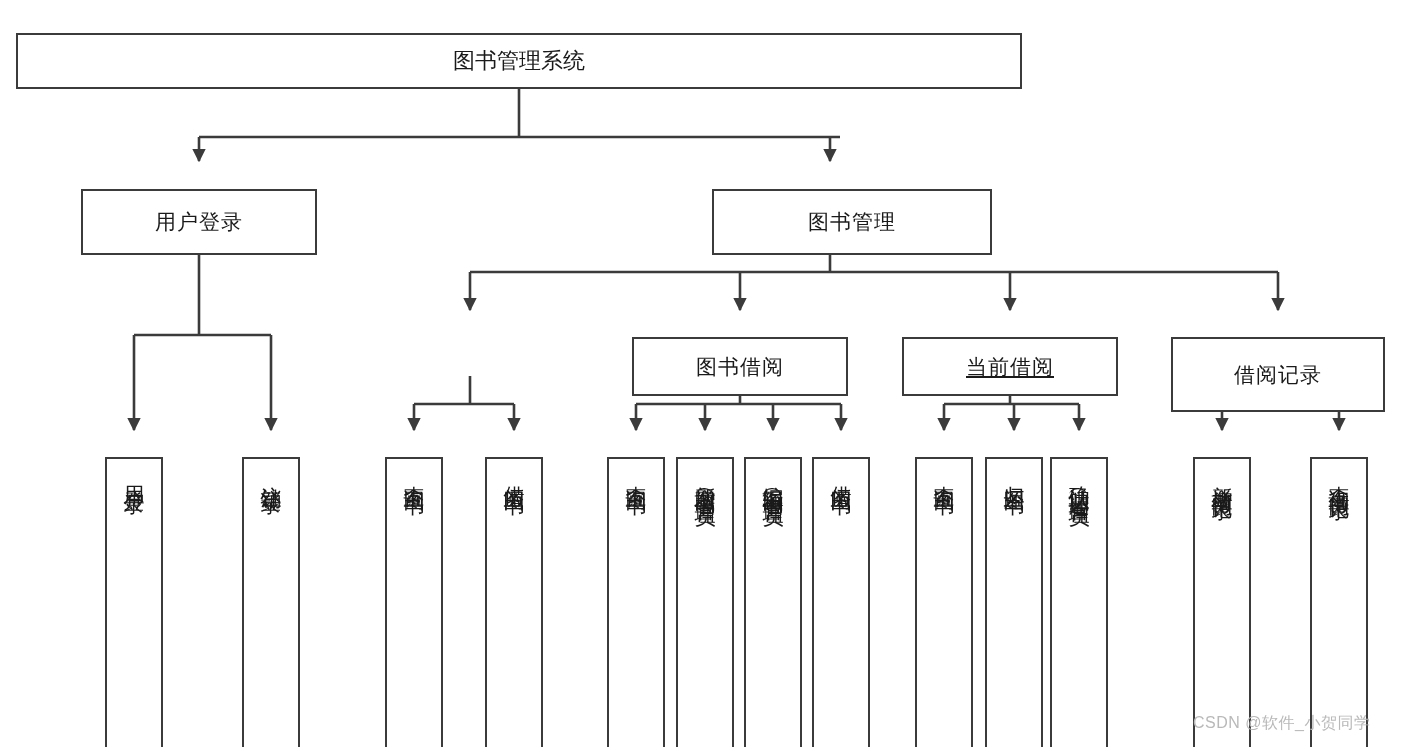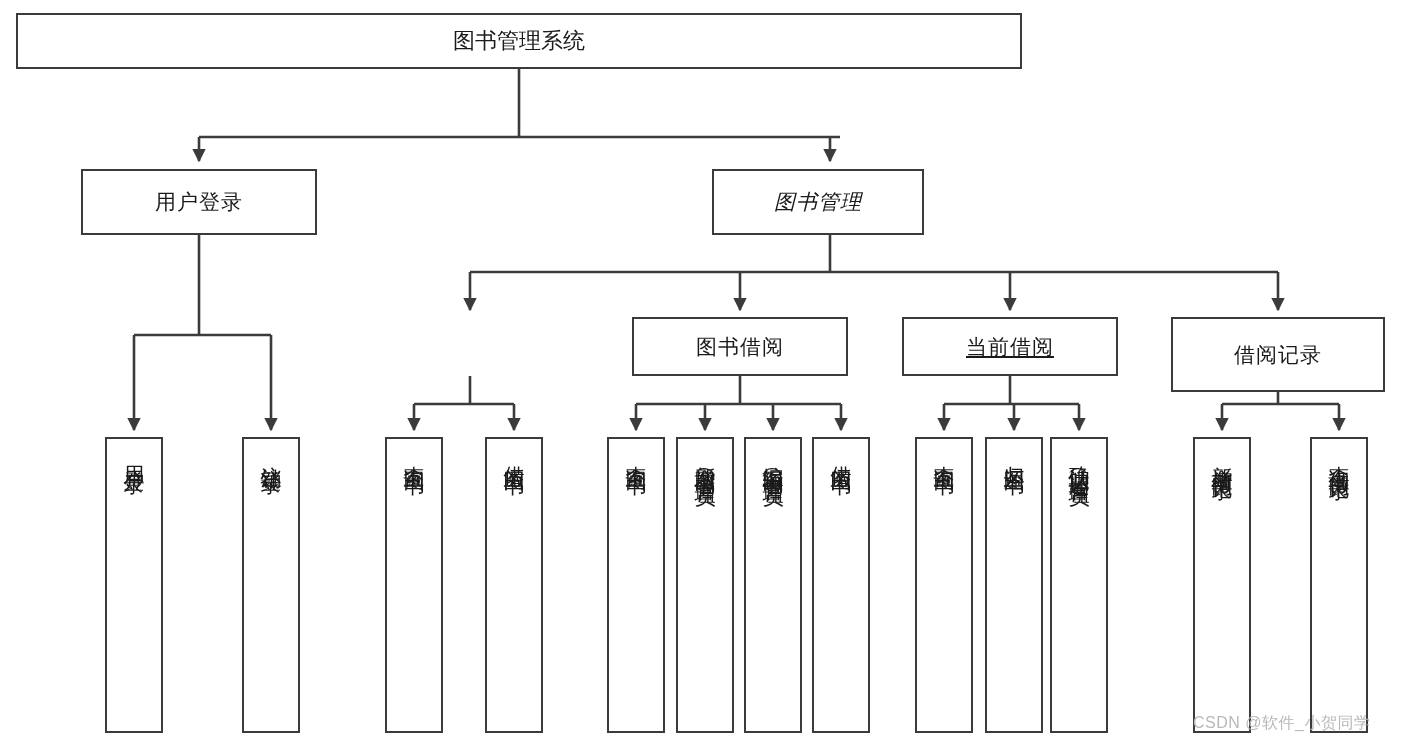--- a/index.html
+++ b/index.html
@@ -3,21 +3,21 @@
 <meta charset="utf-8">
 <style>
   html,body{margin:0;padding:0;background:#ffffff;}
   body{width:1405px;height:747px;overflow:hidden;
        font-family:"Liberation Sans","DejaVu Sans",sans-serif;}
   #diagram{position:relative;width:1405px;height:747px;background:#fff;}
   svg.edges{position:absolute;left:0;top:0;width:1405px;height:747px;}
 
   .node{position:absolute;box-sizing:border-box;background:#ffffff;
         border:2px solid #3b3b3b;display:flex;align-items:center;
-        justify-content:center;color:#1a1a1a;}
+        justify-content:center;color:#1a1a1a;margin-top:20px;}
   .node.h{font-size:21px;letter-spacing:1px;}
   .node.root{font-size:22px;}
   .node.leaf{font-size:21px;letter-spacing:3px;padding:10px 0;
              align-items:flex-start;}
   .vtext{writing-mode:vertical-rl;text-orientation:upright;
          line-height:1.05;white-space:nowrap;display:block;}
   .watermark{position:absolute;left:1193px;top:713px;font-size:16px;
              color:#b9b9b9;letter-spacing:0.5px;white-space:nowrap;}
 </style>
 </head>
@@ -75,21 +75,21 @@
     </g>
   </svg>
 
   <div class="node root" style="left:16px;top:13px;width:1006px;height:56px;">
     <span>图书管理系统</span>
   </div>
 
   <div class="node h" style="left:81px;top:169px;width:236px;height:66px;">
     <span>用户登录</span>
   </div>
-  <div class="node h" style="left:712px;top:169px;width:212px;height:66px;font-style:italic;">
+  <div class="node h" style="left:712px;top:169px;width:280px;height:66px;">
     <span>图书管理</span>
   </div>
 
   <div class="node h" style="left:632px;top:317px;width:216px;height:59px;">
     <span>图书借阅</span>
   </div>
   <div class="node h" style="left:902px;top:317px;width:216px;height:59px;text-decoration:underline;">
     <span>当前借阅</span>
   </div>
   <div class="node h" style="left:1171px;top:317px;width:214px;height:75px;">

